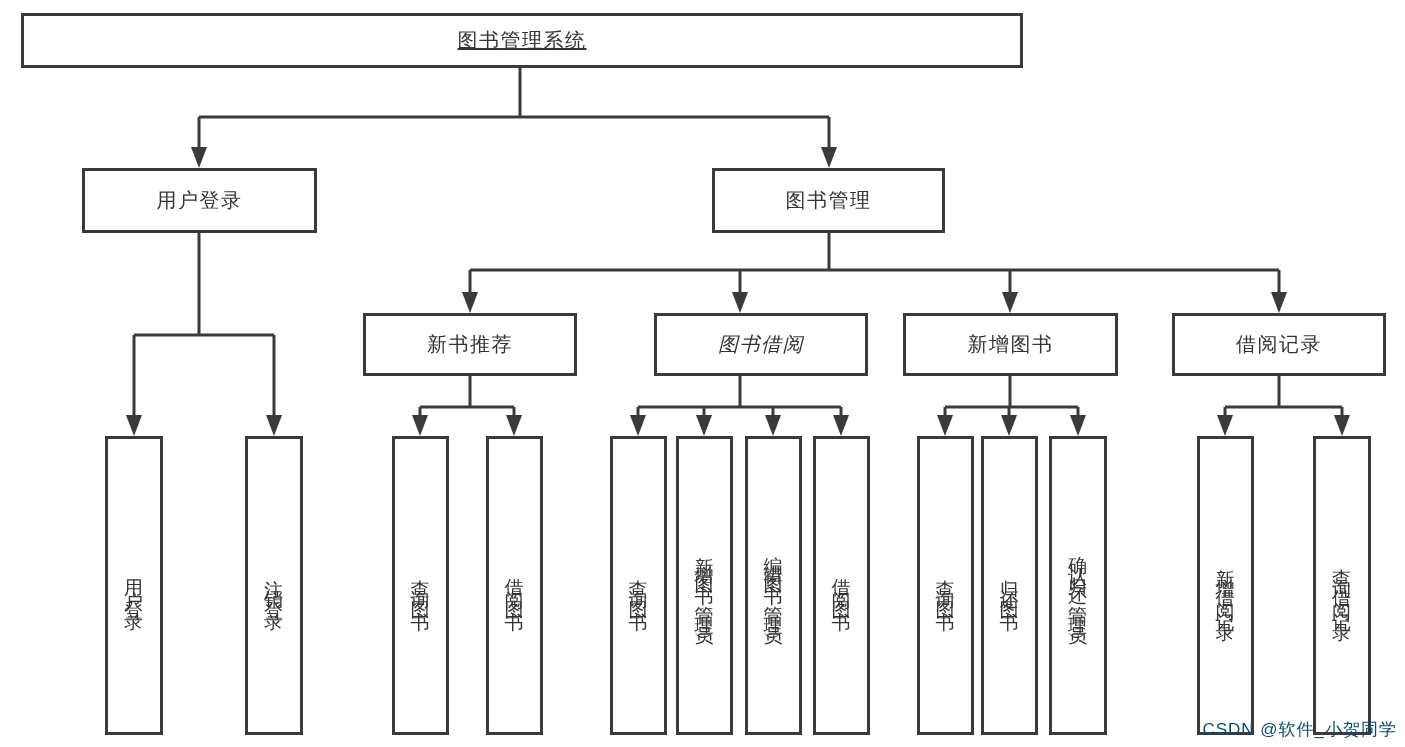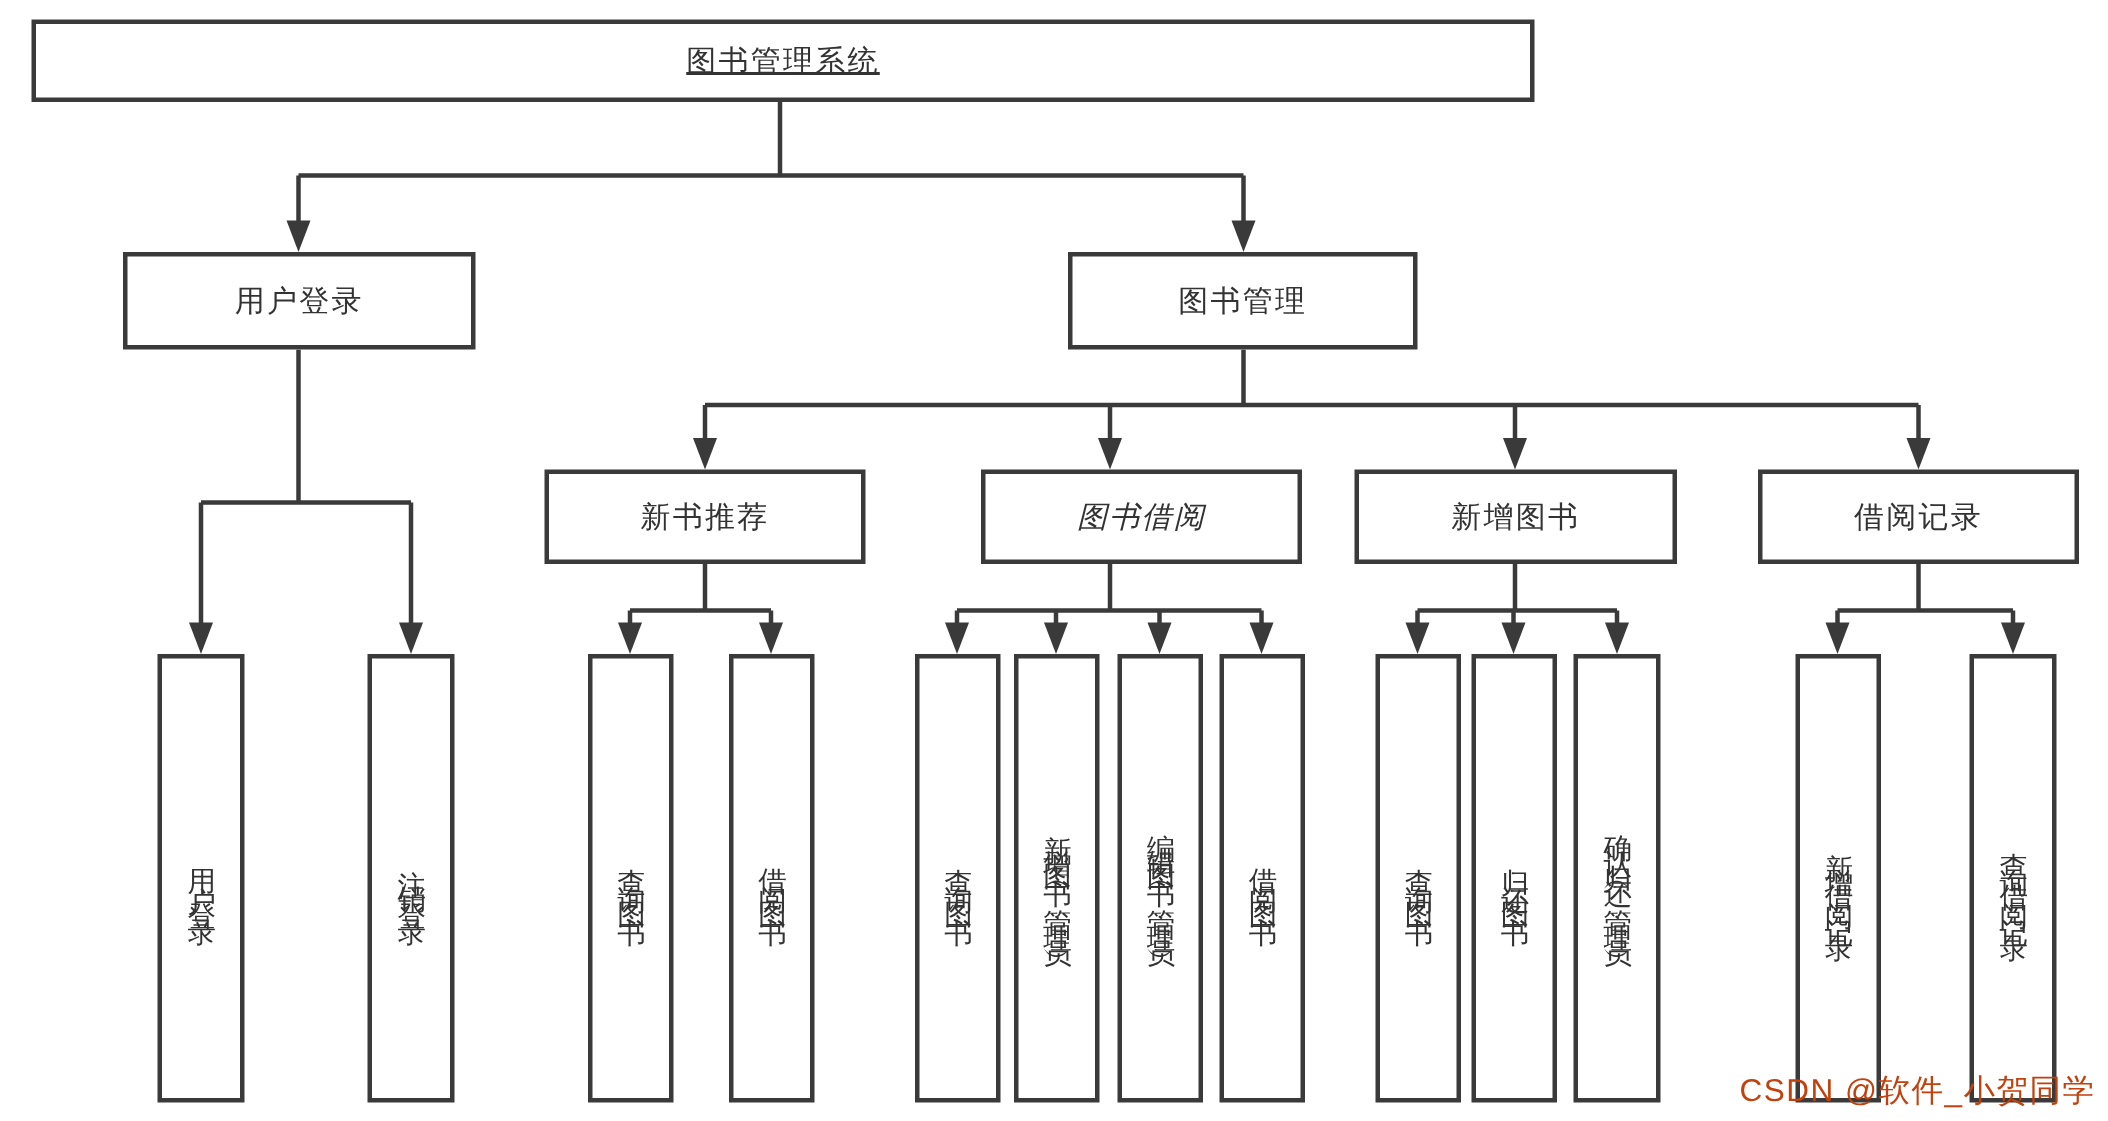--- a/index.html
+++ b/index.html
@@ -41,22 +41,22 @@
     position:absolute;
     left:0;top:0;
     width:1405px;height:747px;
     z-index:1;
     pointer-events:none;
   }
   .watermark{
     position:absolute;
     right:8px;
     bottom:6px;
-    font-size:21px;
-    color:#c2410c;
+    font-size:17px;
+    color:#0c4a6e;
     letter-spacing:1px;
     z-index:5;
     white-space:nowrap;
   }
 </style>
 </head>
 <body>
 
 <div class="stage">
 

